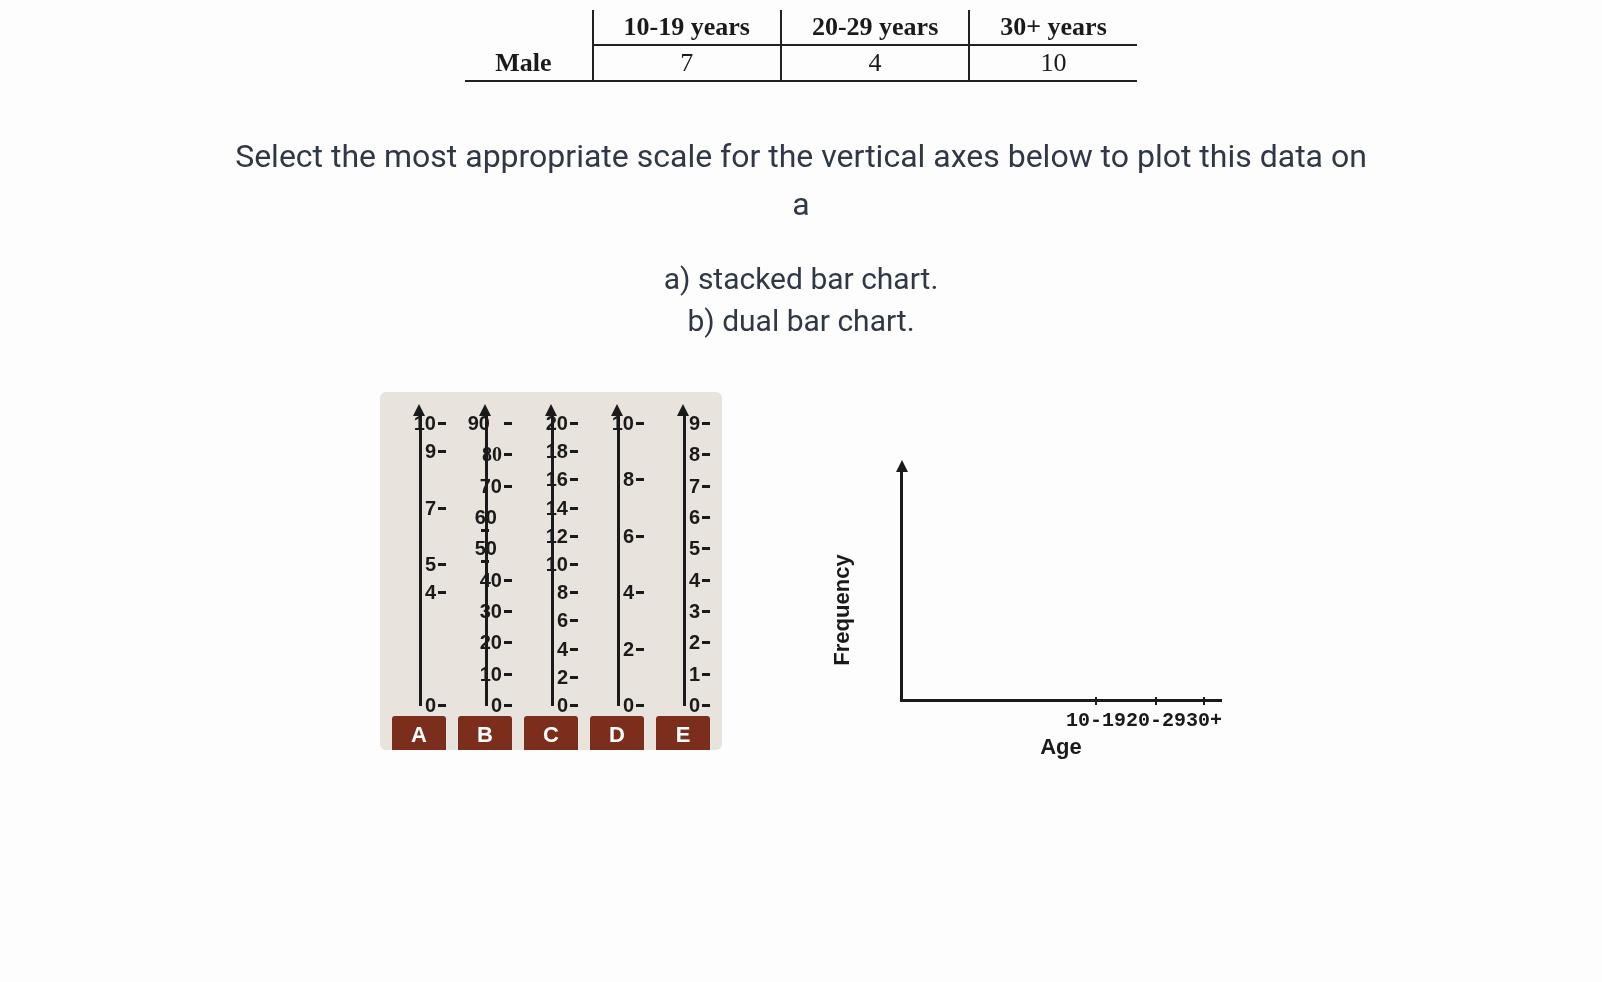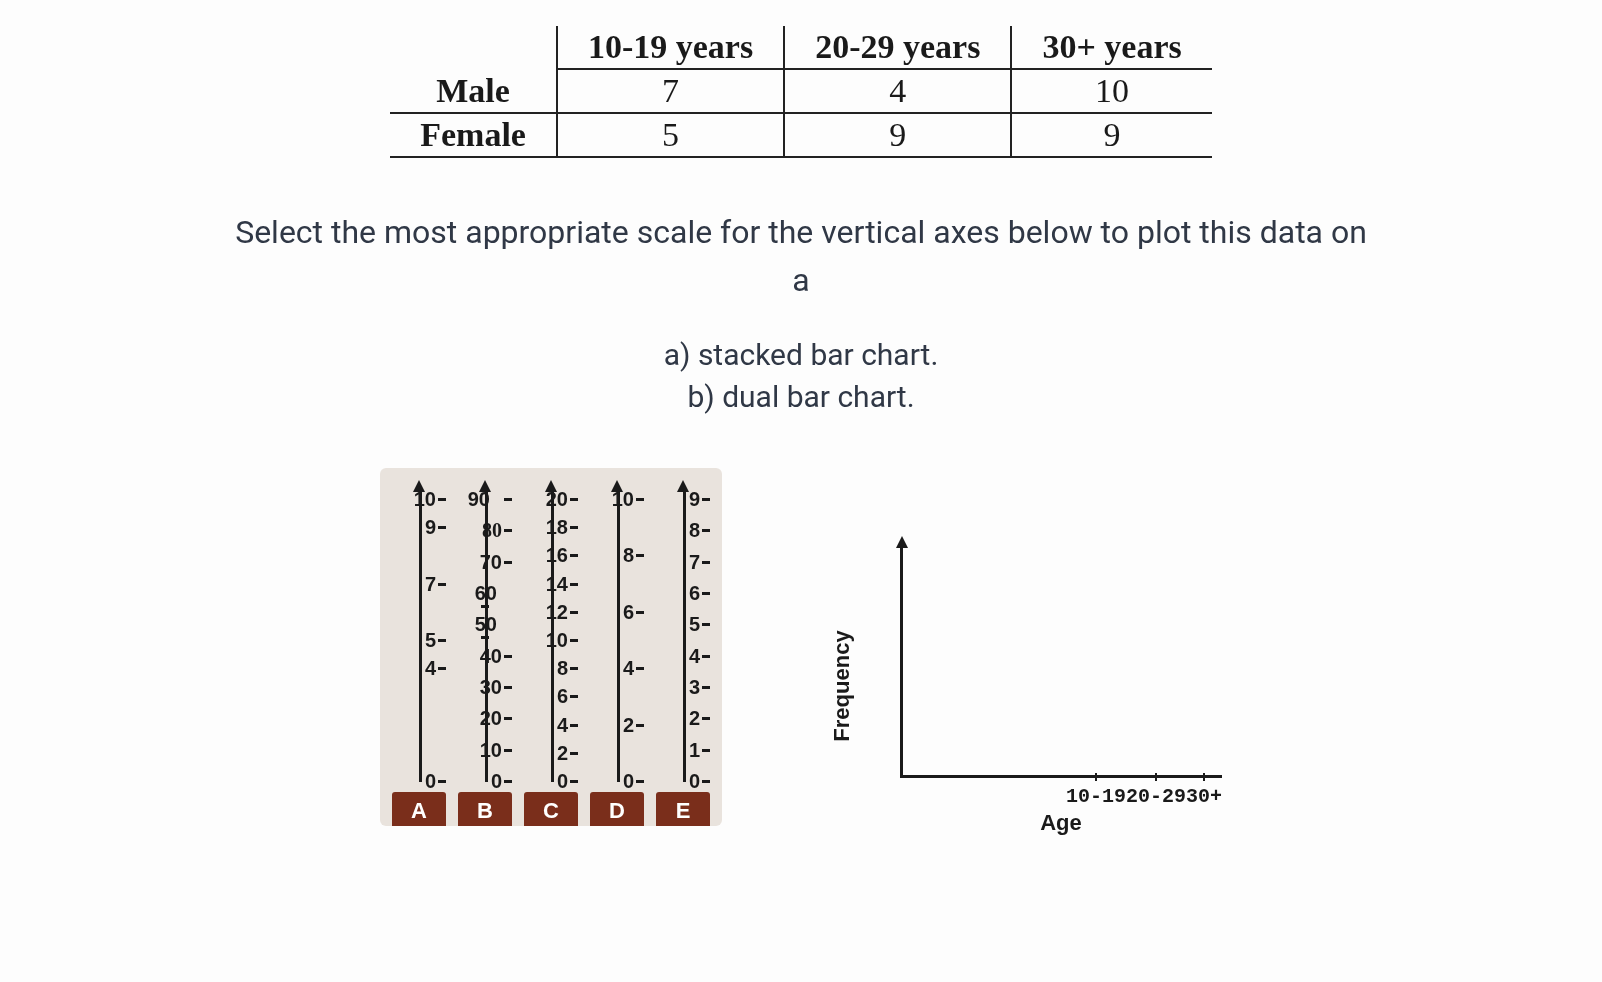--- a/index.html
+++ b/index.html
@@ -8,33 +8,33 @@
     font-family: Georgia, 'Times New Roman', serif;
     background: #fdfdfd;
     color: #1a1a1a;
     width: 1602px;
   }
   .page {
     padding: 10px 20px 40px 20px;
   }
   
   .data-table {
-    margin: 16px auto;
+    margin: 0 auto;
     border-collapse: collapse;
-    font-size: 34px;
+    font-size: 26px;
   }
   .data-table th, .data-table td {
     padding: 2px 30px;
     text-align: center;
     font-weight: normal;
   }
   .data-table .row-head {
     font-weight: bold;
     text-align: center;
-    padding-right: 30px;
+    padding-right: 40px;
     padding-left: 30px;
   }
   .data-table .col-head {
     font-weight: bold;
     border-left: 2px solid #222;
     border-bottom: 2px solid #222;
   }
   .data-table td.val {
     border-left: 2px solid #222;
     border-bottom: 2px solid #222;
@@ -226,26 +226,20 @@
       <td class="col-head">10-19 years</td>
       <td class="col-head">20-29 years</td>
       <td class="col-head">30+ years</td>
     </tr>
     <tr>
       <td class="row-head">Male</td>
       <td class="val">7</td>
       <td class="val">4</td>
       <td class="val">10</td>
     </tr>
-    <tr>
-      <td class="row-head">Female</td>
-      <td class="val">5</td>
-      <td class="val">9</td>
-      <td class="val">9</td>
-    </tr>
   </tbody>
     </table>
 
   <div class="question">
     <span>Select the most appropriate scale for the vertical axes below to plot this data on</span><br>
     <span>a</span>
   </div>
   <div class="subparts">
     <span>a) stacked bar chart.</span><br>
     <span>b) dual bar chart.</span>

